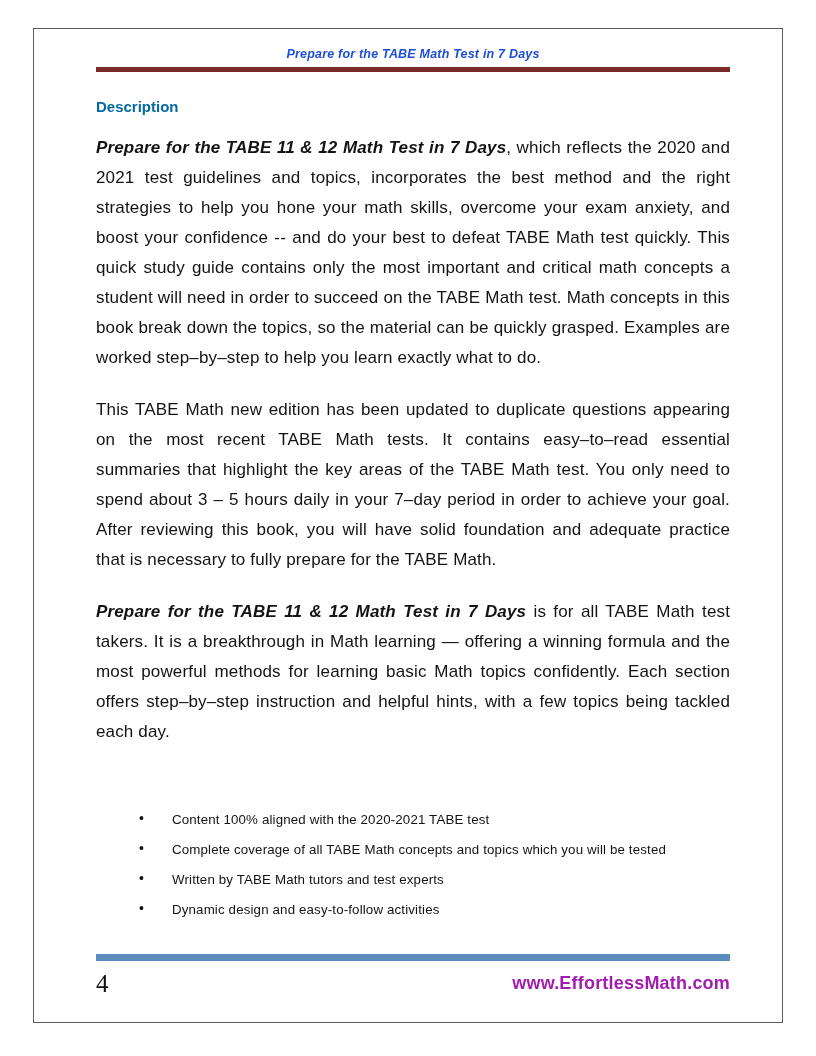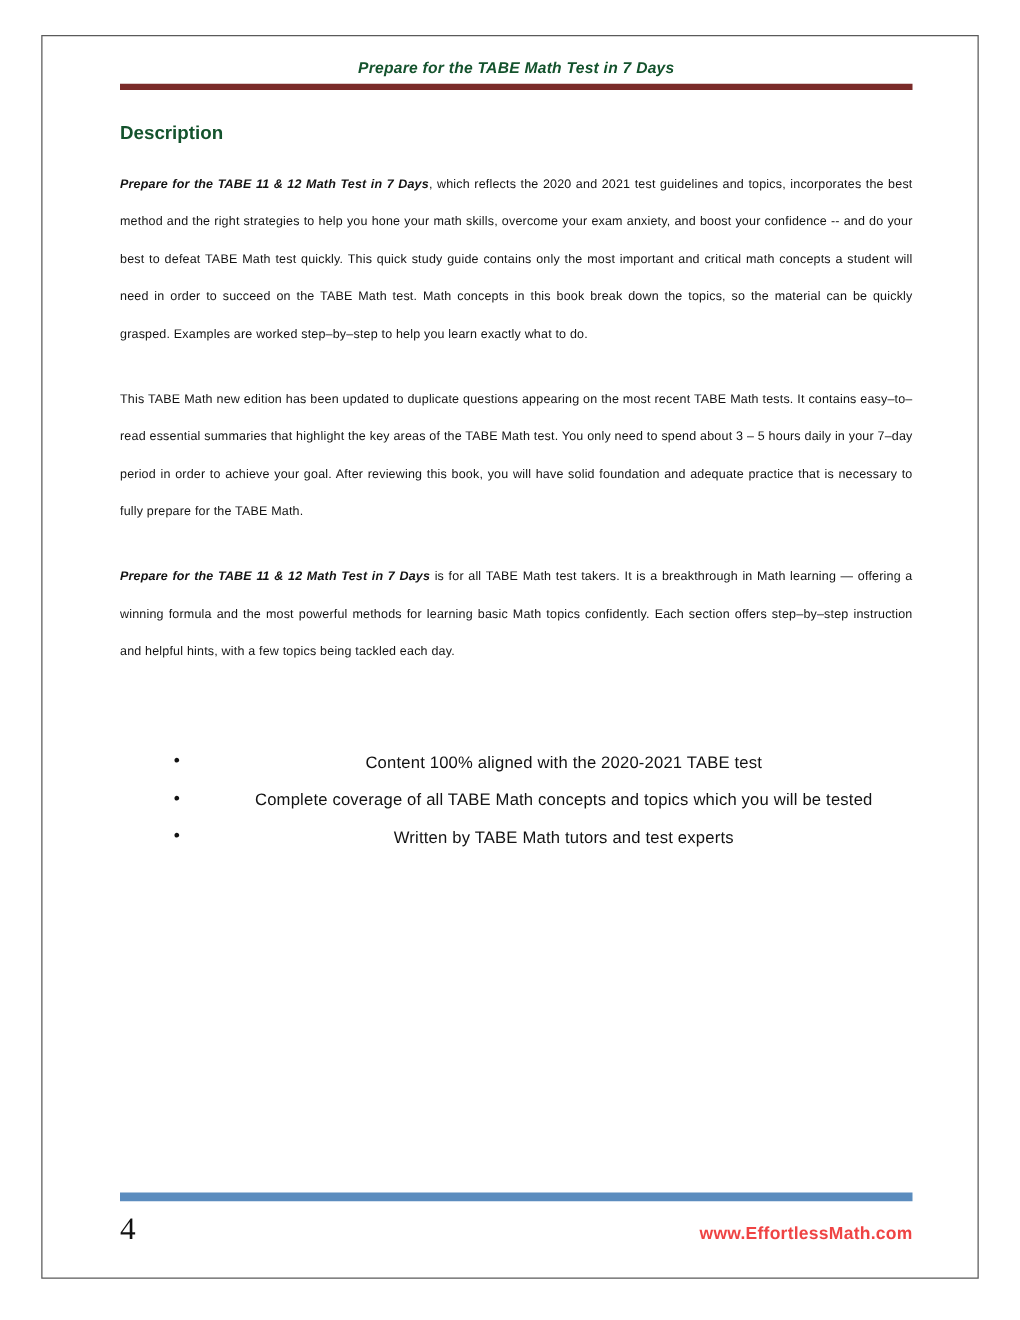--- a/index.html
+++ b/index.html
@@ -31,61 +31,60 @@
     width: 634px;
   }
 
   
   .header-title {
     text-align: center;
     font-weight: bold;
     font-style: italic;
     font-size: 12.5px;
     letter-spacing: 0.2px;
-    color: #14532d;
+    color: #1d4ed8;
     padding-bottom: 6px;
   }
   .header-rule {
     height: 5px;
     background: #7a2b29;
     width: 100%;
     margin-bottom: 26px;
   }
 
   
   .section-heading {
     font-weight: bold;
     font-size: 15px;
-    color: #14532d;
+    color: #0369a1;
     margin-bottom: 18px;
   }
 
   
   p.body {
-    font-size: 10px;
+    font-size: 17px;
     line-height: 30px;
     text-align: justify;
     margin: 0 0 22px 0;
     color: #131313;
     letter-spacing: 0.15px;
   }
   p.body .bi {
     font-weight: bold;
     font-style: italic;
   }
   p.body.spaced-after {
     margin-bottom: 58px;
   }
 
   
   ul.features {
     list-style: none;
     margin: 16px 0 0 0;
     padding: 0;
-    text-align: center;
   }
   ul.features li {
     position: relative;
     font-size: 13.3px;
     line-height: 29px;
     padding-left: 76px;
     color: #131313;
     letter-spacing: 0.15px;
     margin-bottom: 1px;
   }
@@ -117,22 +116,22 @@
     justify-content: space-between;
   }
   .page-number {
     font-family: "Liberation Serif", serif;
     font-size: 25px;
     color: #111;
     line-height: 1;
   }
   .site {
     font-weight: bold;
-    font-size: 14px;
-    color: #ef4444;
+    font-size: 18px;
+    color: #a21caf;
     letter-spacing: 0.2px;
     padding-bottom: 2px;
   }
 </style>
 </head>
 <body>
 
 <div class="page">
 
   <div class="content">
@@ -152,20 +151,21 @@
 
     <p class="body spaced-after">
       <span class="bi">Prepare for the TABE 11 &amp; 12 Math Test in 7 Days</span><span> is for all TABE Math test takers. It is a breakthrough in Math learning — offering a winning formula and the most powerful methods for learning basic Math topics confidently. Each section offers step–by–step instruction and helpful hints, with a few topics being tackled each day.</span>
     </p>
 
 
     <ul class="features">
       <li>Content 100% aligned with the 2020-2021 TABE test</li>
       <li>Complete coverage of all TABE Math concepts and topics which you will be tested</li>
       <li>Written by TABE Math tutors and test experts</li>
+      <li>Dynamic design and easy-to-follow activities</li>
     </ul>
 
   </div>
 
   <div class="footer">
     <div class="footer-rule"></div>
     <div class="footer-row">
       <span class="page-number">4</span>
       <span class="site">www.EffortlessMath.com</span>
     </div>

